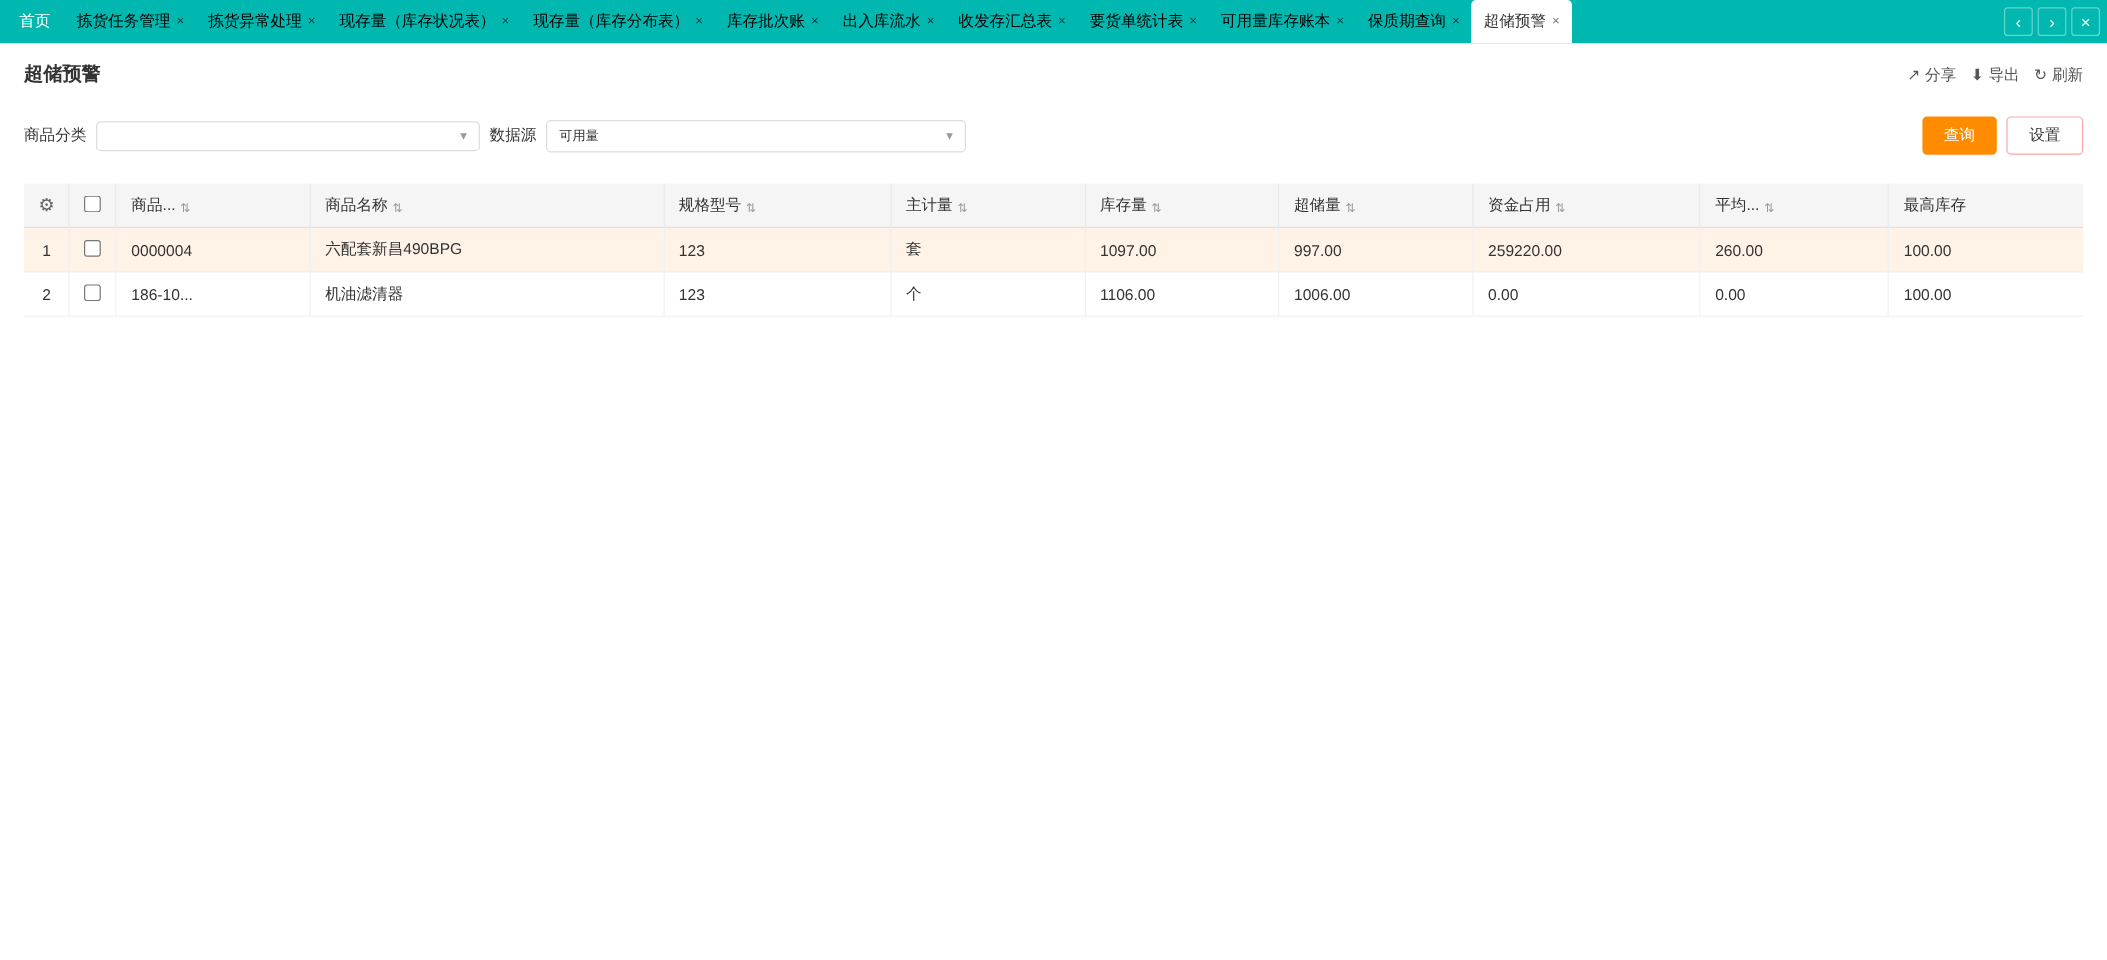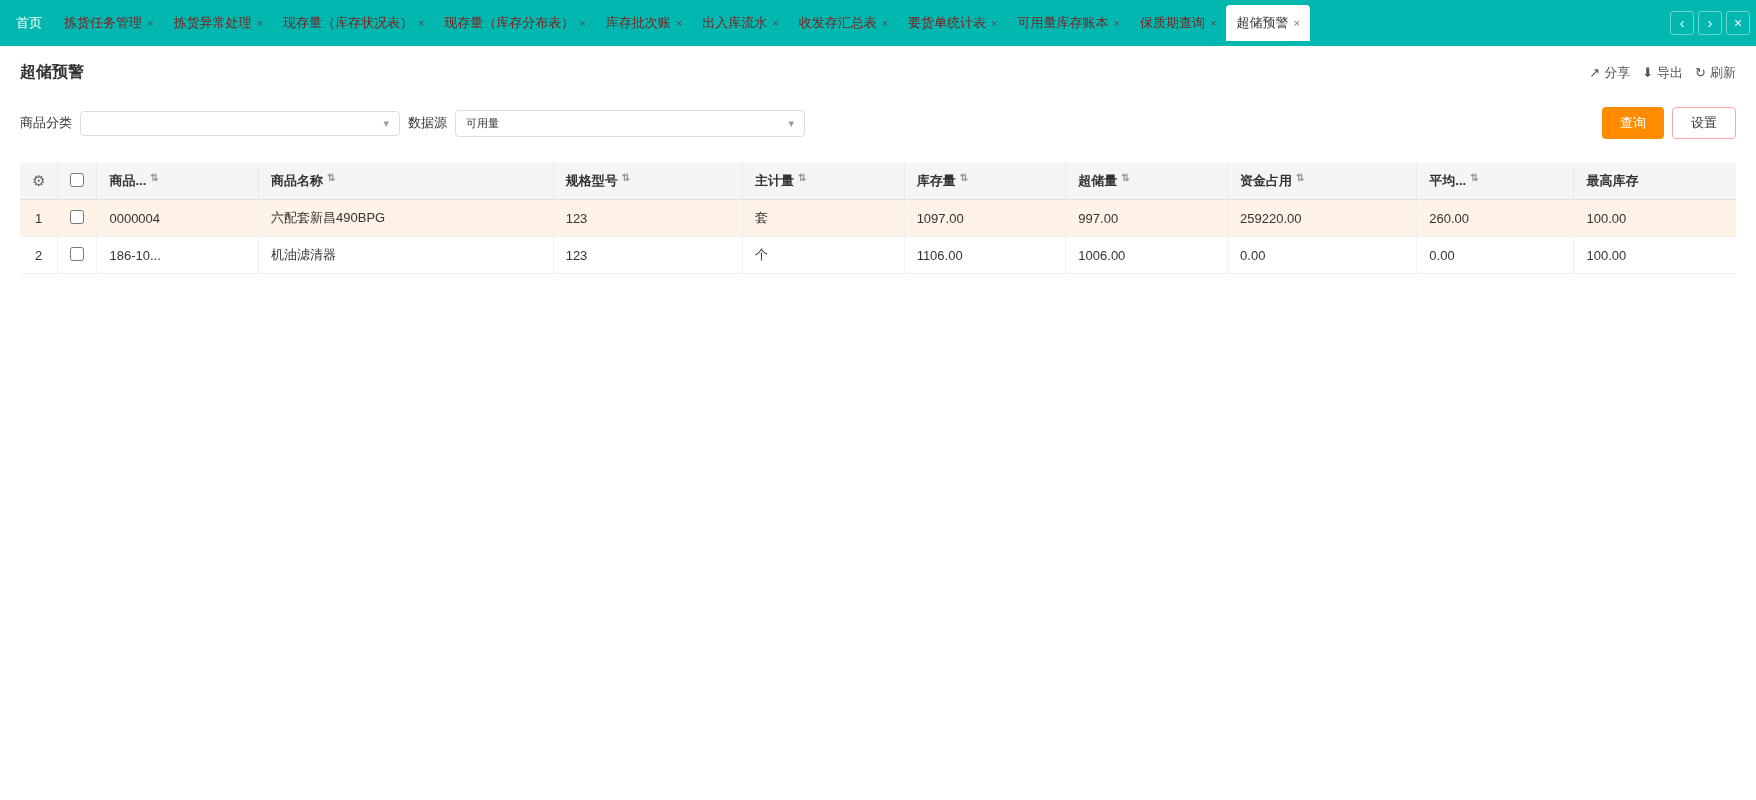--- a/index.html
+++ b/index.html
@@ -3,30 +3,30 @@
   <meta charset="utf-8">
   <style>
     * { margin: 0; padding: 0; box-sizing: border-box; }
     body { font-family: "Microsoft YaHei", "PingFang SC", sans-serif; font-size: 13px; background: #fff; color: #333; overflow-x: hidden; }
 
     
     .top-nav {
       display: flex;
       align-items: center;
       background: #00b8b0;
-      height: 46px;
+      height: 36px;
       padding: 0 4px;
       overflow: hidden;
     }
     .top-nav .nav-item {
       display: flex;
       align-items: center;
       padding: 0 10px;
       height: 36px;
-      color: #7f1d1d;
+      color: #000000;
       font-size: 13px;
       cursor: pointer;
       white-space: nowrap;
       position: relative;
     }
     .top-nav .nav-item.active {
       background: #fff;
       color: #333;
       border-radius: 4px 4px 0 0;
     }
@@ -175,21 +175,21 @@
       border-bottom: 1px solid #f0f0f0;
     }
     .data-table tbody tr.highlight { background: #fff3e8; }
     .data-table tbody td {
       padding: 9px 12px;
       color: #333;
       border-right: 1px solid #f0f0f0;
     }
     .data-table tbody td:last-child { border-right: none; }
     .sort-icon { font-size: 10px; color: #999; margin-left: 4px; }
-    .th-content { display: flex; align-items: flex-start; font-weight: bold; }
+    .th-content { display: flex; align-items: flex-end; }
     .row-num { color: #666; text-align: center; }
     .gear-icon { font-size: 15px; color: #666; cursor: pointer; }
     .checkbox { width: 14px; height: 14px; cursor: pointer; }
   </style>
 </head>
 <body>
 
 <div class="top-nav">
   <span class="nav-home">首页</span>
 

